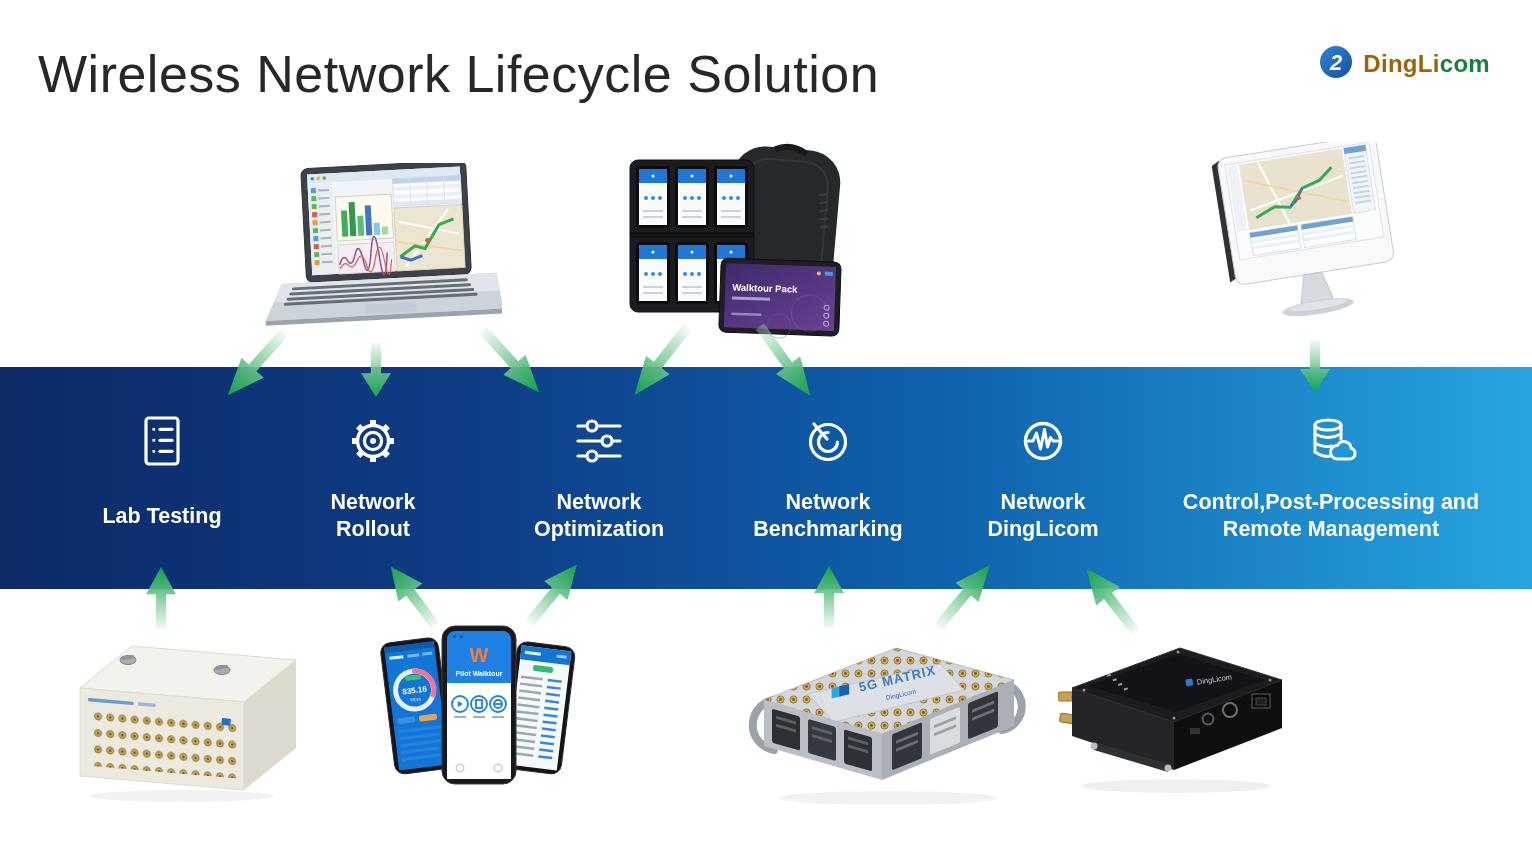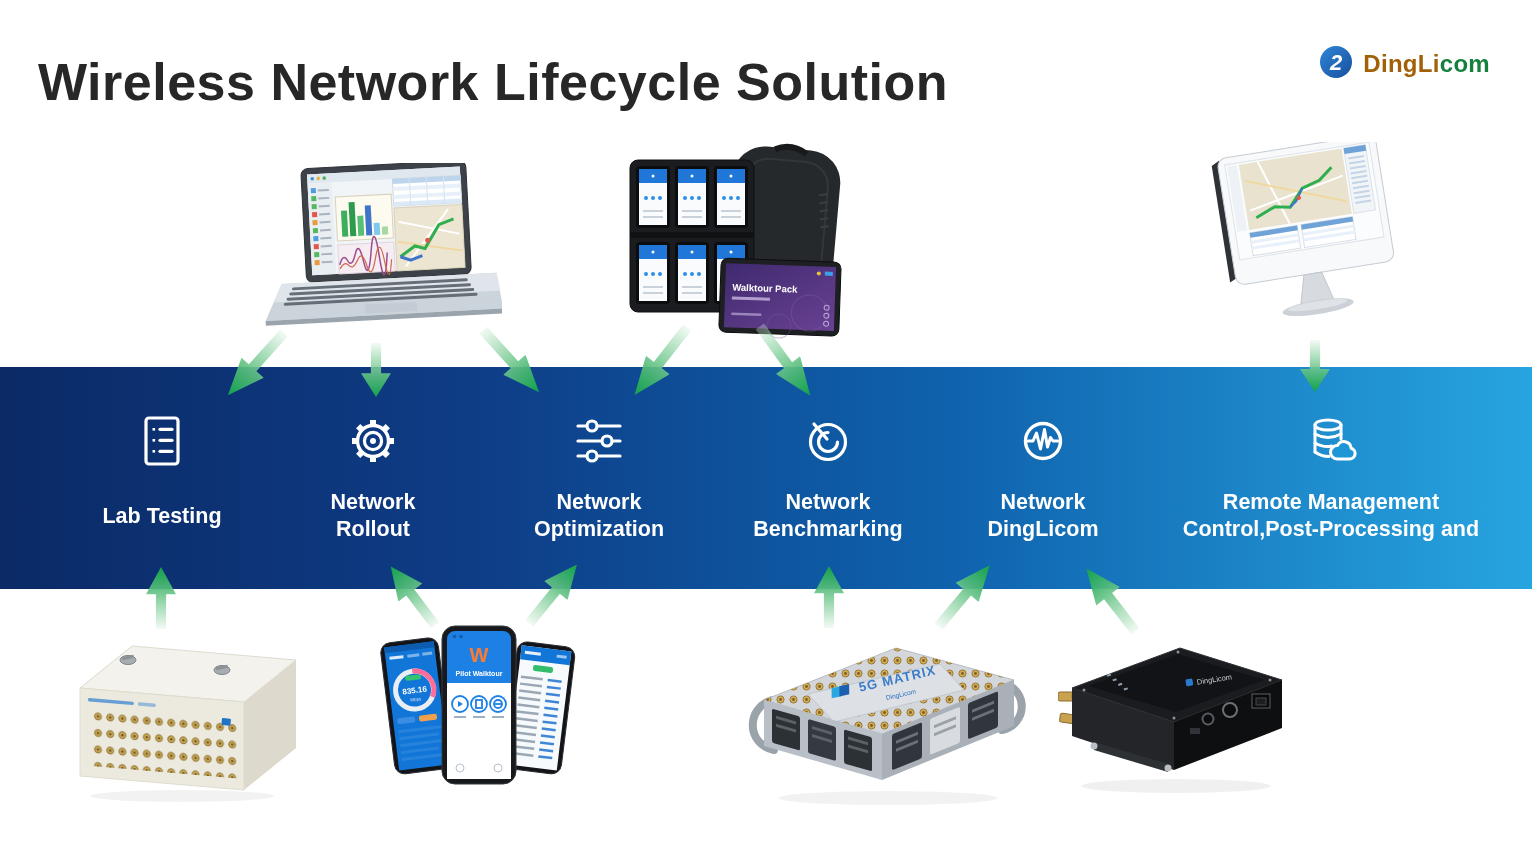--- a/index.html
+++ b/index.html
@@ -1,19 +1,19 @@
 <!DOCTYPE html>
 <html><head>
 <meta charset="utf-8">
 <style>
   html,body{margin:0;padding:0;background:#ffffff;}
   #page{position:relative;width:1532px;height:860px;background:#ffffff;overflow:hidden;
         font-family:"Liberation Sans",sans-serif;}
   
-  #title{position:absolute;left:38px;top:52px;font-size:52px;font-weight:700;color:#272727;letter-spacing:.5px;}
+  #title{position:absolute;left:38px;top:44px;font-size:52px;font-weight:400;color:#272727;letter-spacing:.5px;}
   #logo{position:absolute;right:42px;top:44px;display:flex;align-items:center;gap:9px;}
   #logo .word{font-size:24px;font-weight:700;letter-spacing:.3px;}
   #logo .word .b{color:#a16207;}
   #logo .word .l{color:#15803d;}
   
   #band{position:absolute;left:0;top:367px;width:1532px;height:222px;
         background:linear-gradient(90deg,#0B2A66 0%,#0E3C85 30%,#0F62AD 62%,#27A5E0 100%);}
   .stage{position:absolute;top:412px;display:flex;flex-direction:column;align-items:center;z-index:4;}
   .stage-icon{width:58px;height:58px;}
   .stage-label{height:58px;margin-top:17px;display:flex;flex-direction:column;justify-content:center;align-items:center;
@@ -145,22 +145,22 @@
         <ellipse cx="26" cy="13" rx="13" ry="5"></ellipse>
         <path d="M13 13 V 40"></path>
           <path d="M39 13 V 27"></path>
         <path d="M13 22 Q 26 29 39 22"></path>
           <path d="M13 31 Q 22 36 29.5 34"></path>
         <path d="M13 40 Q 19 44.5 27 44.5"></path>
         <path d="M35 47 h12.5 a5.5 5.5 0 0 0 1.6 -10.8 A7.2 7.2 0 0 0 35.5 33.5 a5.2 5.2 0 0 0 -0.5 13.5 z" fill="#1f96d6"></path>
       </svg>
     </div>
     <div class="stage-label">
-      <span>Remote Management</span>
-        <span>Control,Post-Processing and</span>
+      <span>Control,Post-Processing and</span>
+        <span>Remote Management</span>
     </div>
   </div>
 
   <div class="arrow" style="left:241px;top:322px;height:84px;transform:rotate(42deg);"></div>
   <div class="arrow" style="left:361px;top:343px;height:54px;"></div>
   <div class="arrow" style="left:496px;top:319px;height:84px;transform:rotate(-42deg);"></div>
   <div class="arrow" style="left:646px;top:318px;height:86px;transform:rotate(38deg);"></div>
   <div class="arrow" style="left:770px;top:318px;height:86px;transform:rotate(-36deg);"></div>
   <div class="arrow" style="left:1300px;top:340px;height:52px;"></div>
   <div class="arrow" style="left:146px;top:567px;height:62px;transform:rotate(180deg);"></div>

